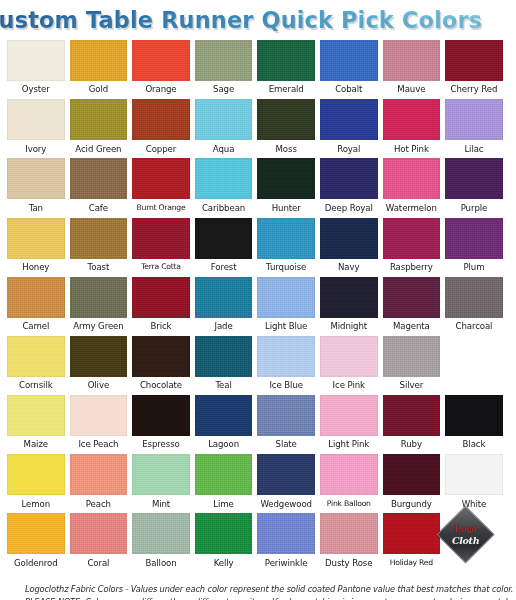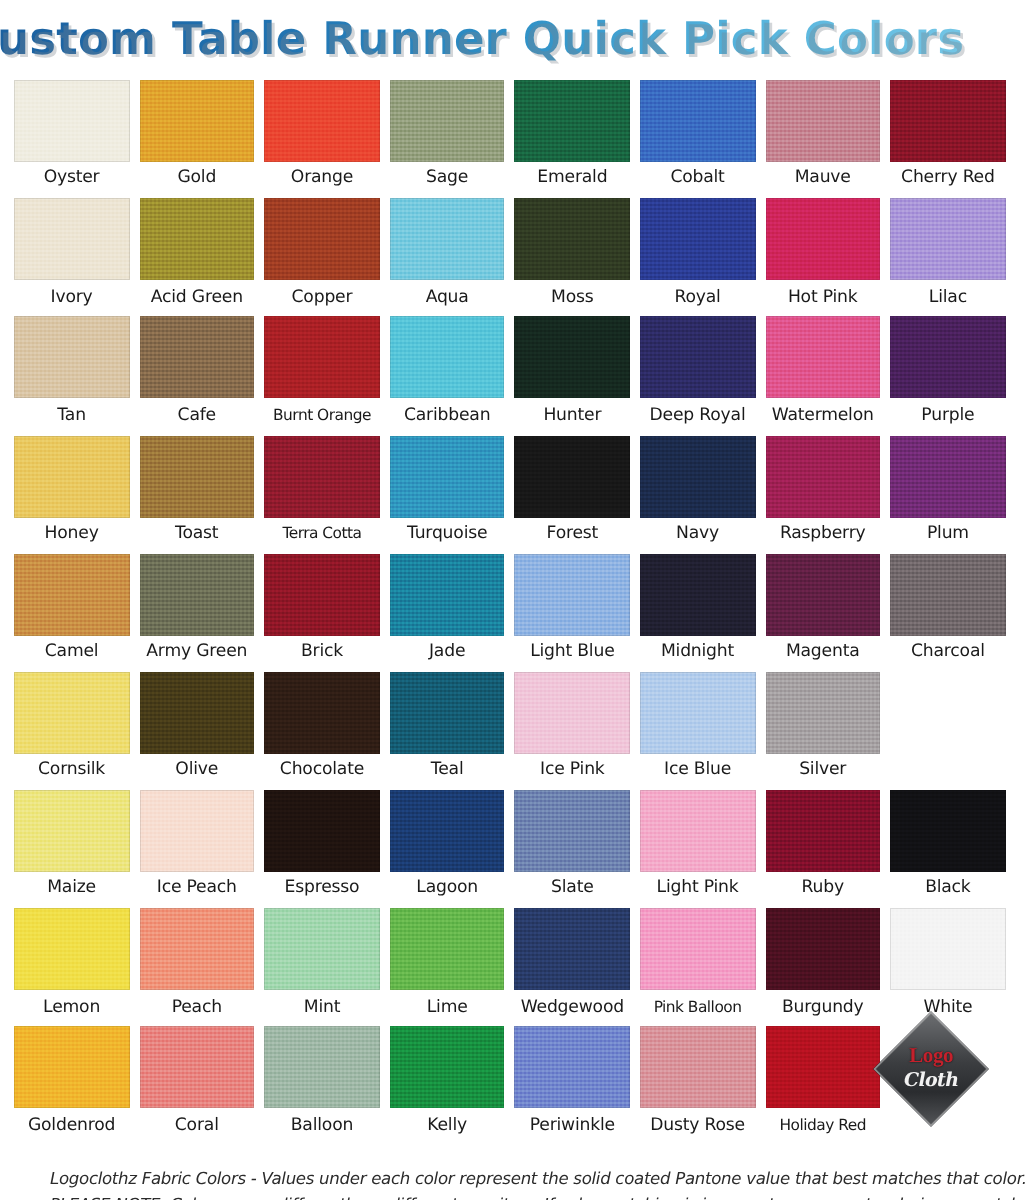--- a/index.html
+++ b/index.html
@@ -369,34 +369,34 @@
           <div class="label">Toast</div>
         </div>
         <div class="cell">
           <div class="chip" style="background-color: rgb(141, 26, 44);">
             <div class="weave"></div>
             <div class="edge"></div>
           </div>
           <div class="label tight">Terra Cotta</div>
         </div>
         <div class="cell">
+          <div class="chip" style="background-color: rgb(23, 23, 23);">
+            <div class="weave"></div>
+            <div class="edge"></div>
+          </div>
+          <div class="label">Forest</div>
+        </div>
+        <div class="cell">
           <div class="chip" style="background-color: rgb(46, 147, 189);">
             <div class="weave"></div>
             <div class="edge"></div>
           </div>
           <div class="label">Turquoise</div>
         </div>
         <div class="cell">
-          <div class="chip" style="background-color: rgb(23, 23, 23);">
-            <div class="weave"></div>
-            <div class="edge"></div>
-          </div>
-          <div class="label">Forest</div>
-        </div>
-        <div class="cell">
           <div class="chip" style="background-color: rgb(27, 42, 74);">
             <div class="weave"></div>
             <div class="edge"></div>
           </div>
           <div class="label">Navy</div>
         </div>
         <div class="cell">
           <div class="chip" style="background-color: rgb(156, 31, 81);">
             <div class="weave"></div>
             <div class="edge"></div>
@@ -492,32 +492,32 @@
           <div class="label">Chocolate</div>
         </div>
         <div class="cell">
           <div class="chip" style="background-color: rgb(20, 89, 111);">
             <div class="weave"></div>
             <div class="edge"></div>
           </div>
           <div class="label">Teal</div>
         </div>
         <div class="cell">
+          <div class="chip" style="background-color: rgb(176, 203, 235);">
+            <div class="weave"></div>
+            <div class="edge"></div>
+          </div>
+          <div class="label">Ice Blue</div>
+        </div>
+        <div class="cell">
           <div class="chip" style="background-color: rgb(240, 196, 216);">
             <div class="weave"></div>
             <div class="edge"></div>
           </div>
           <div class="label">Ice Pink</div>
-        </div>
-        <div class="cell">
-          <div class="chip" style="background-color: rgb(176, 203, 235);">
-            <div class="weave"></div>
-            <div class="edge"></div>
-          </div>
-          <div class="label">Ice Blue</div>
         </div>
         <div class="cell">
           <div class="chip" style="background-color: rgb(163, 158, 160);">
             <div class="weave"></div>
             <div class="edge"></div>
           </div>
           <div class="label">Silver</div>
         </div>
       </div>
       <div class="row">

